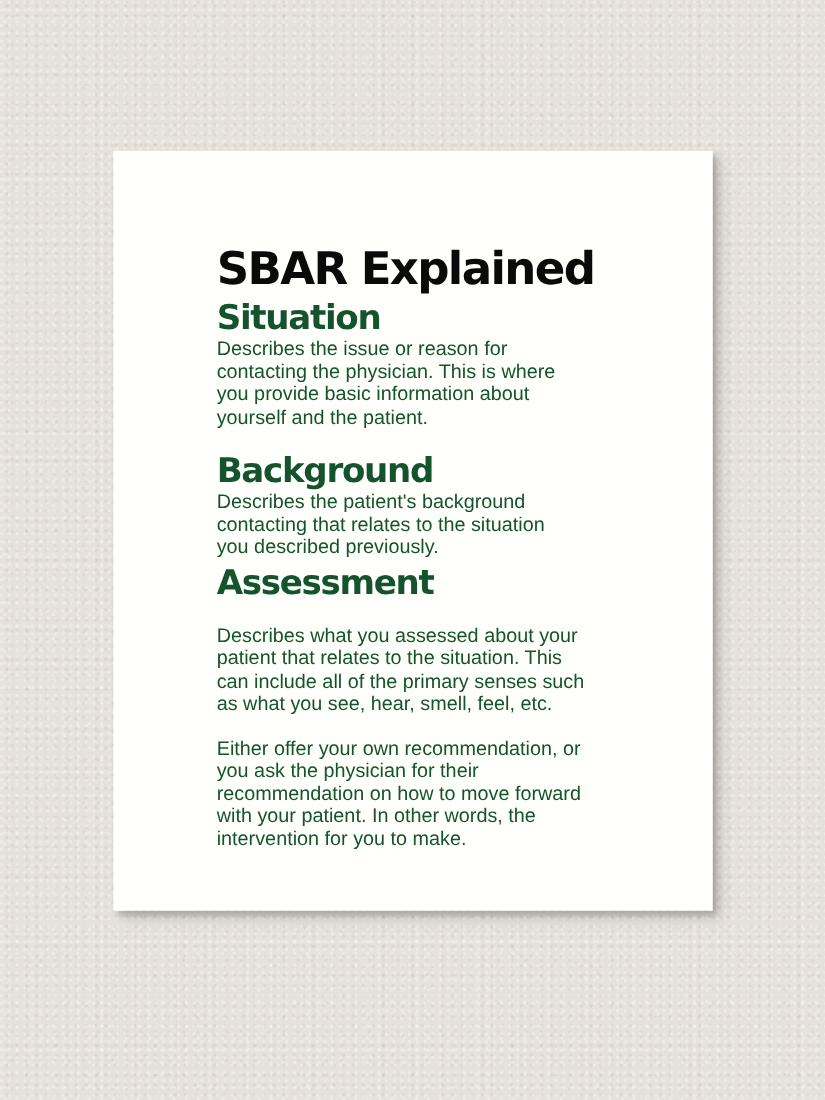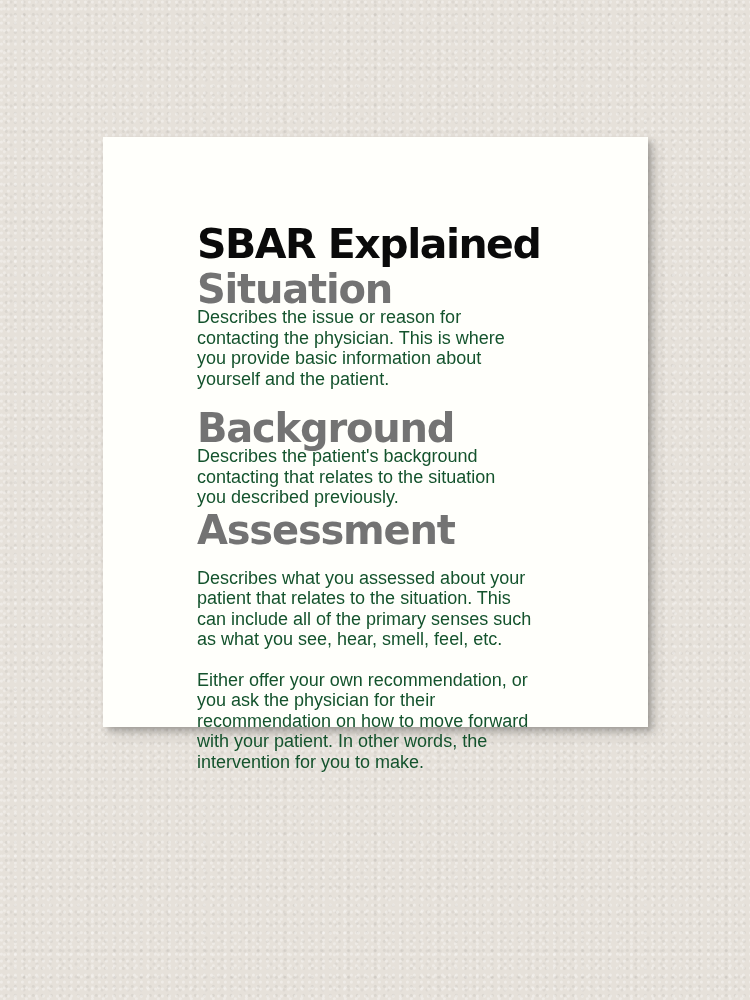--- a/index.html
+++ b/index.html
@@ -17,21 +17,21 @@
         radial-gradient(circle at 70% 60%, rgba(0,0,0,0.05) 0 1px, transparent 2px),
         radial-gradient(circle at 40% 80%, rgba(255,255,255,0.3) 0 1px, transparent 2px),
         radial-gradient(circle at 85% 15%, rgba(0,0,0,0.04) 0 1px, transparent 2px);
       background-size: 7px 7px, 9px 9px, 11px 11px, 13px 13px;
     }
     .paper {
       position: absolute;
       left: 103px;
       top: 137px;
       width: 545px;
-      height: 590px;
+      height: 691px;
       background: #fffffb;
       box-shadow: 4px 4px 6px rgba(0,0,0,0.22), 8px 8px 14px rgba(0,0,0,0.10);
     }
     .content {
       position: absolute;
       left: 94px;
       top: 82px;
       width: 420px;
     }
     .title {
@@ -40,23 +40,23 @@
       font-size: 41px;
       letter-spacing: -1.5px;
       color: #0a0a0a;
       line-height: 50px;
       margin: 0;
       white-space: nowrap;
     }
     .section-heading {
       font-family: "DejaVu Sans", sans-serif;
       font-weight: bold;
-      font-size: 40px;
+      font-size: 31px;
       letter-spacing: -1.2px;
-      color: #737373;
+      color: #14532d;
       line-height: 36px;
       margin: 0;
       white-space: nowrap;
     }
     .section-body {
       font-family: "Liberation Sans", sans-serif;
       font-size: 18px;
       line-height: 20.5px;
       color: #14532d;
       margin: 0;

